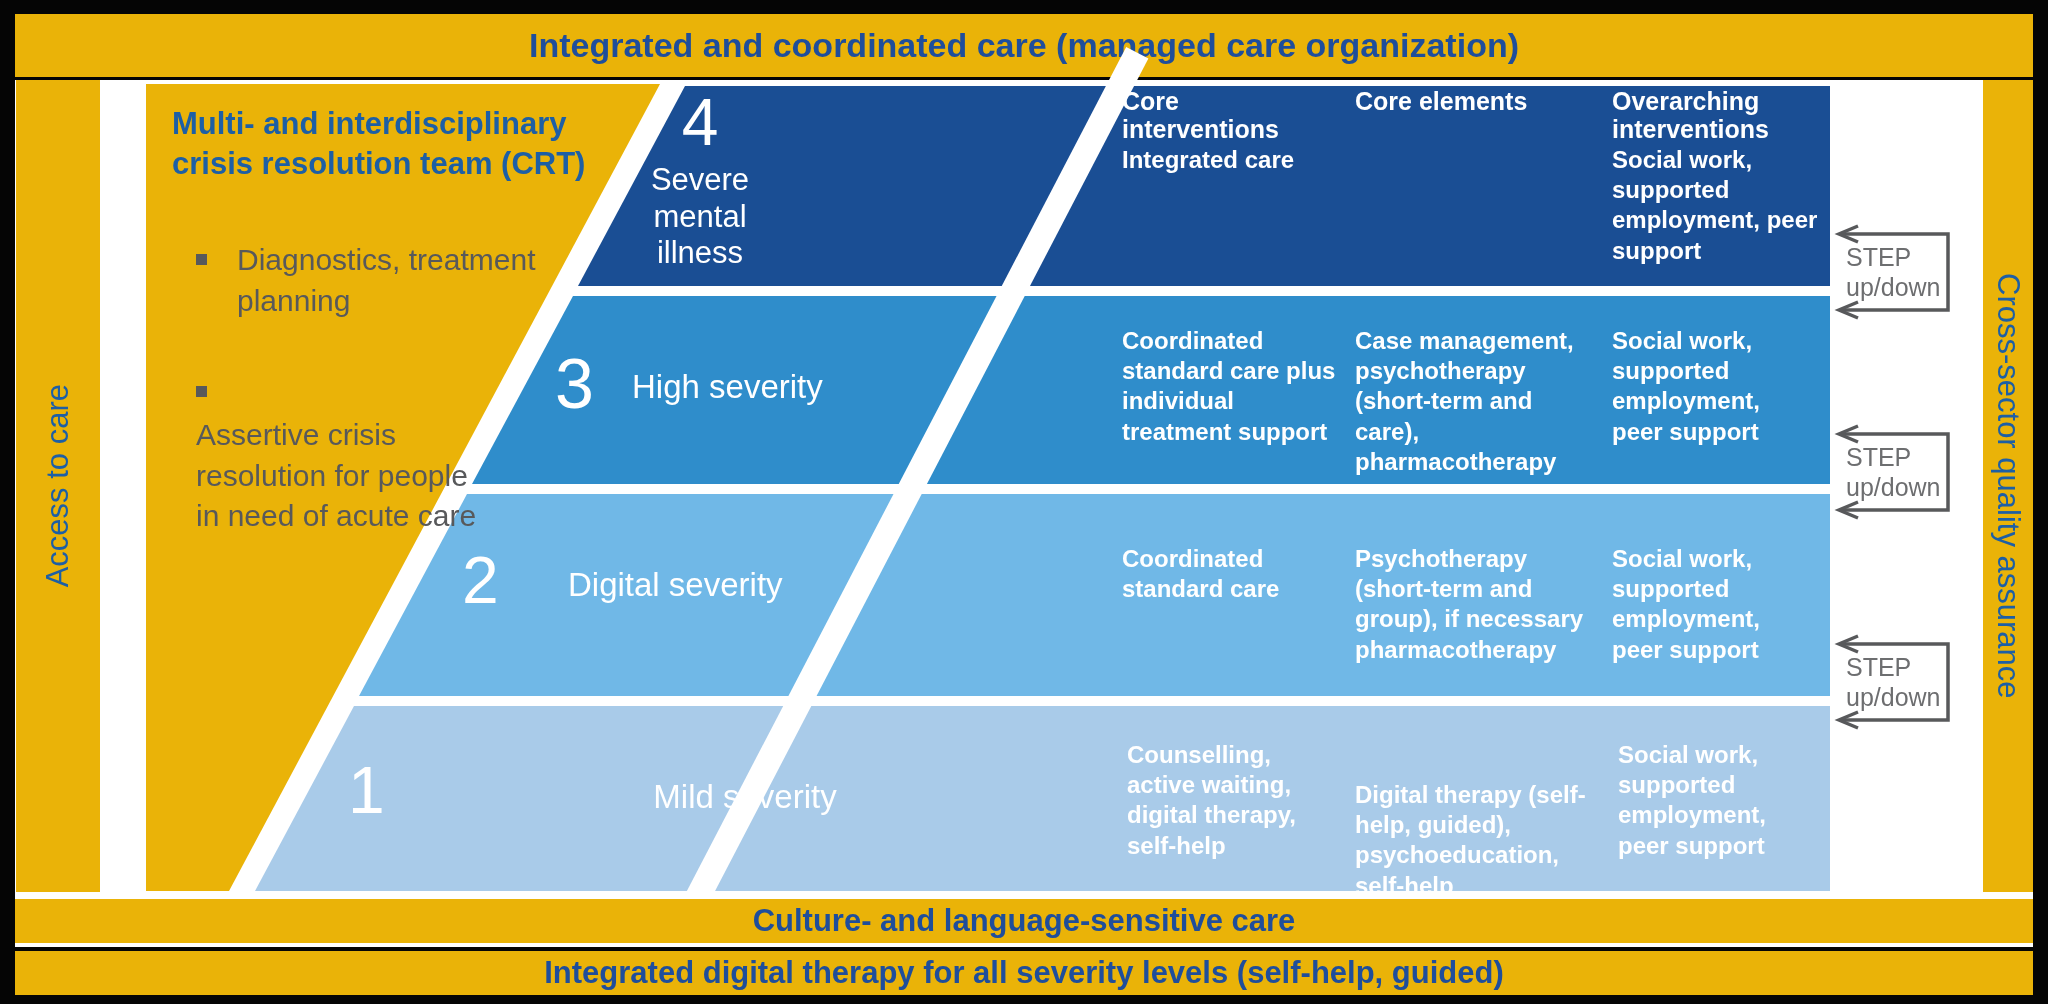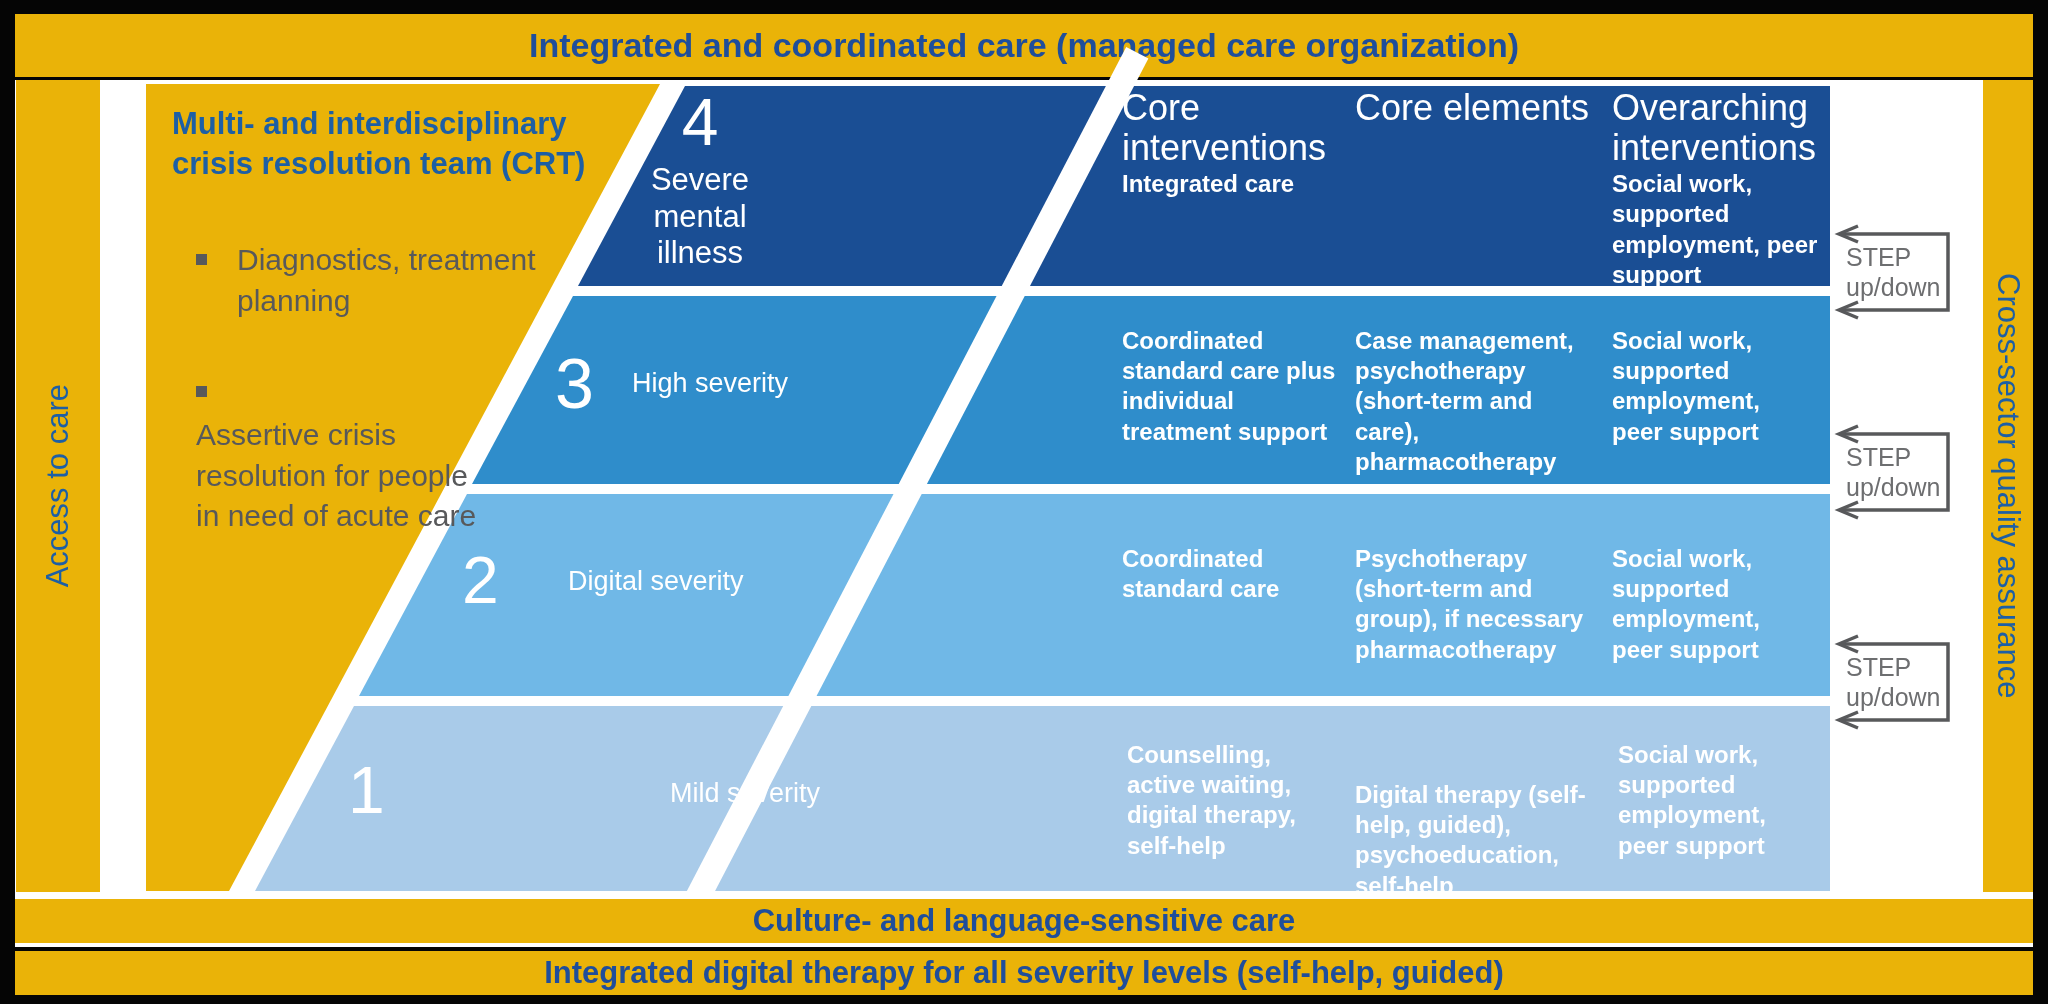--- a/index.html
+++ b/index.html
@@ -4,23 +4,23 @@
 <style>
   html,body{margin:0;padding:0;background:#000;}
   .stage{position:relative;width:2048px;height:1004px;background:#050505;overflow:hidden;
          font-family:"Liberation Sans", sans-serif;}
   .abs{position:absolute;}
   .grayband{background:#eab308;}
   .banner-text{color:#1f4e9b;font-weight:700;text-align:center;}
   .vtext{color:#1d5fa5;font-weight:400;font-size:31px;}
   .white-stripe{background:#ffffff;}
   .cell{color:#ffffff;font-weight:700;font-size:24px;line-height:1.26;}
-  .cell-header{color:#ffffff;font-weight:400;font-size:36px;line-height:1.1;}
+  .cell-header{color:#ffffff;font-weight:700;font-size:25px;line-height:1.1;}
   .lvl-num{color:#ffffff;font-weight:400;}
-  .lvl-label{color:#ffffff;font-weight:400;font-size:27px;}
+  .lvl-label{color:#ffffff;font-weight:400;font-size:33px;}
   .step-text{color:#6d6e70;font-size:25px;line-height:30px;font-weight:400;}
   .bullet-sq{width:11px;height:11px;background:#58595b;display:inline-block;}
   .panel-bullet{color:#58595b;font-size:30px;line-height:1.35;}
 </style>
 </head>
 <body>
 
 <div class="stage">
 
   <div class="abs grayband banner-text" style="left:15px;top:14px;width:2018px;height:63px;line-height:63px;font-size:34px;">Integrated and coordinated care (managed care organization)</div>

